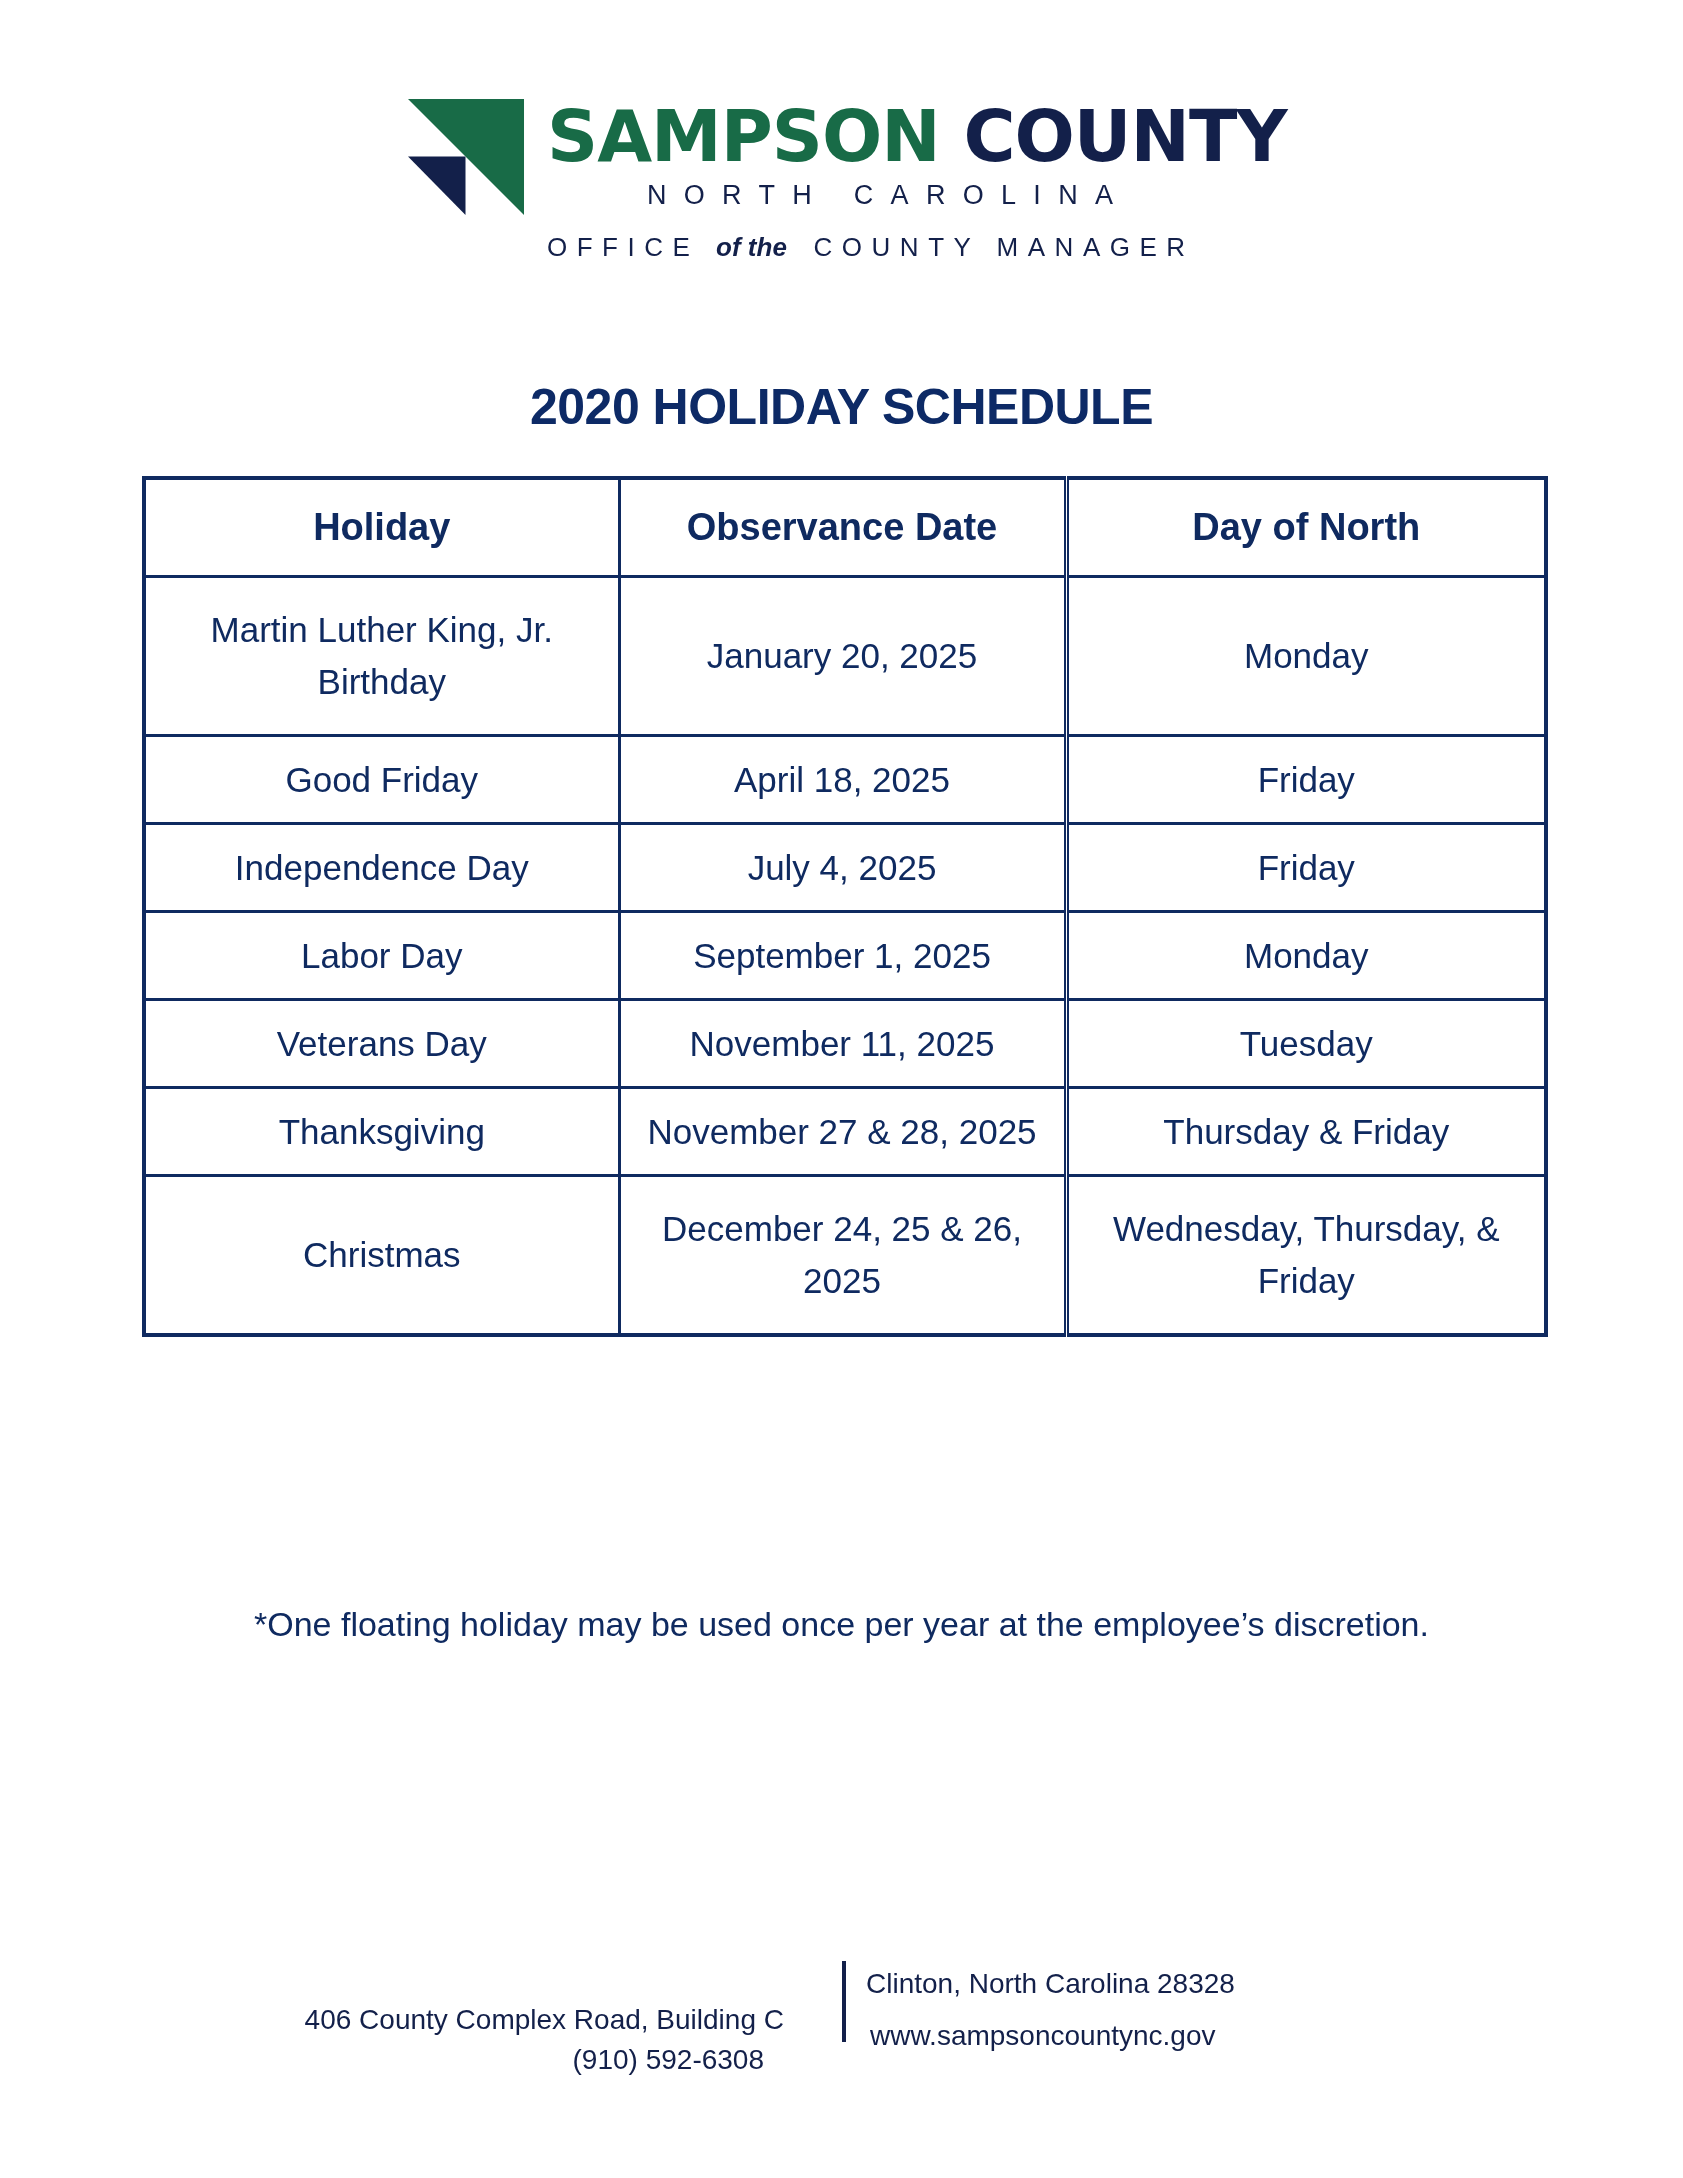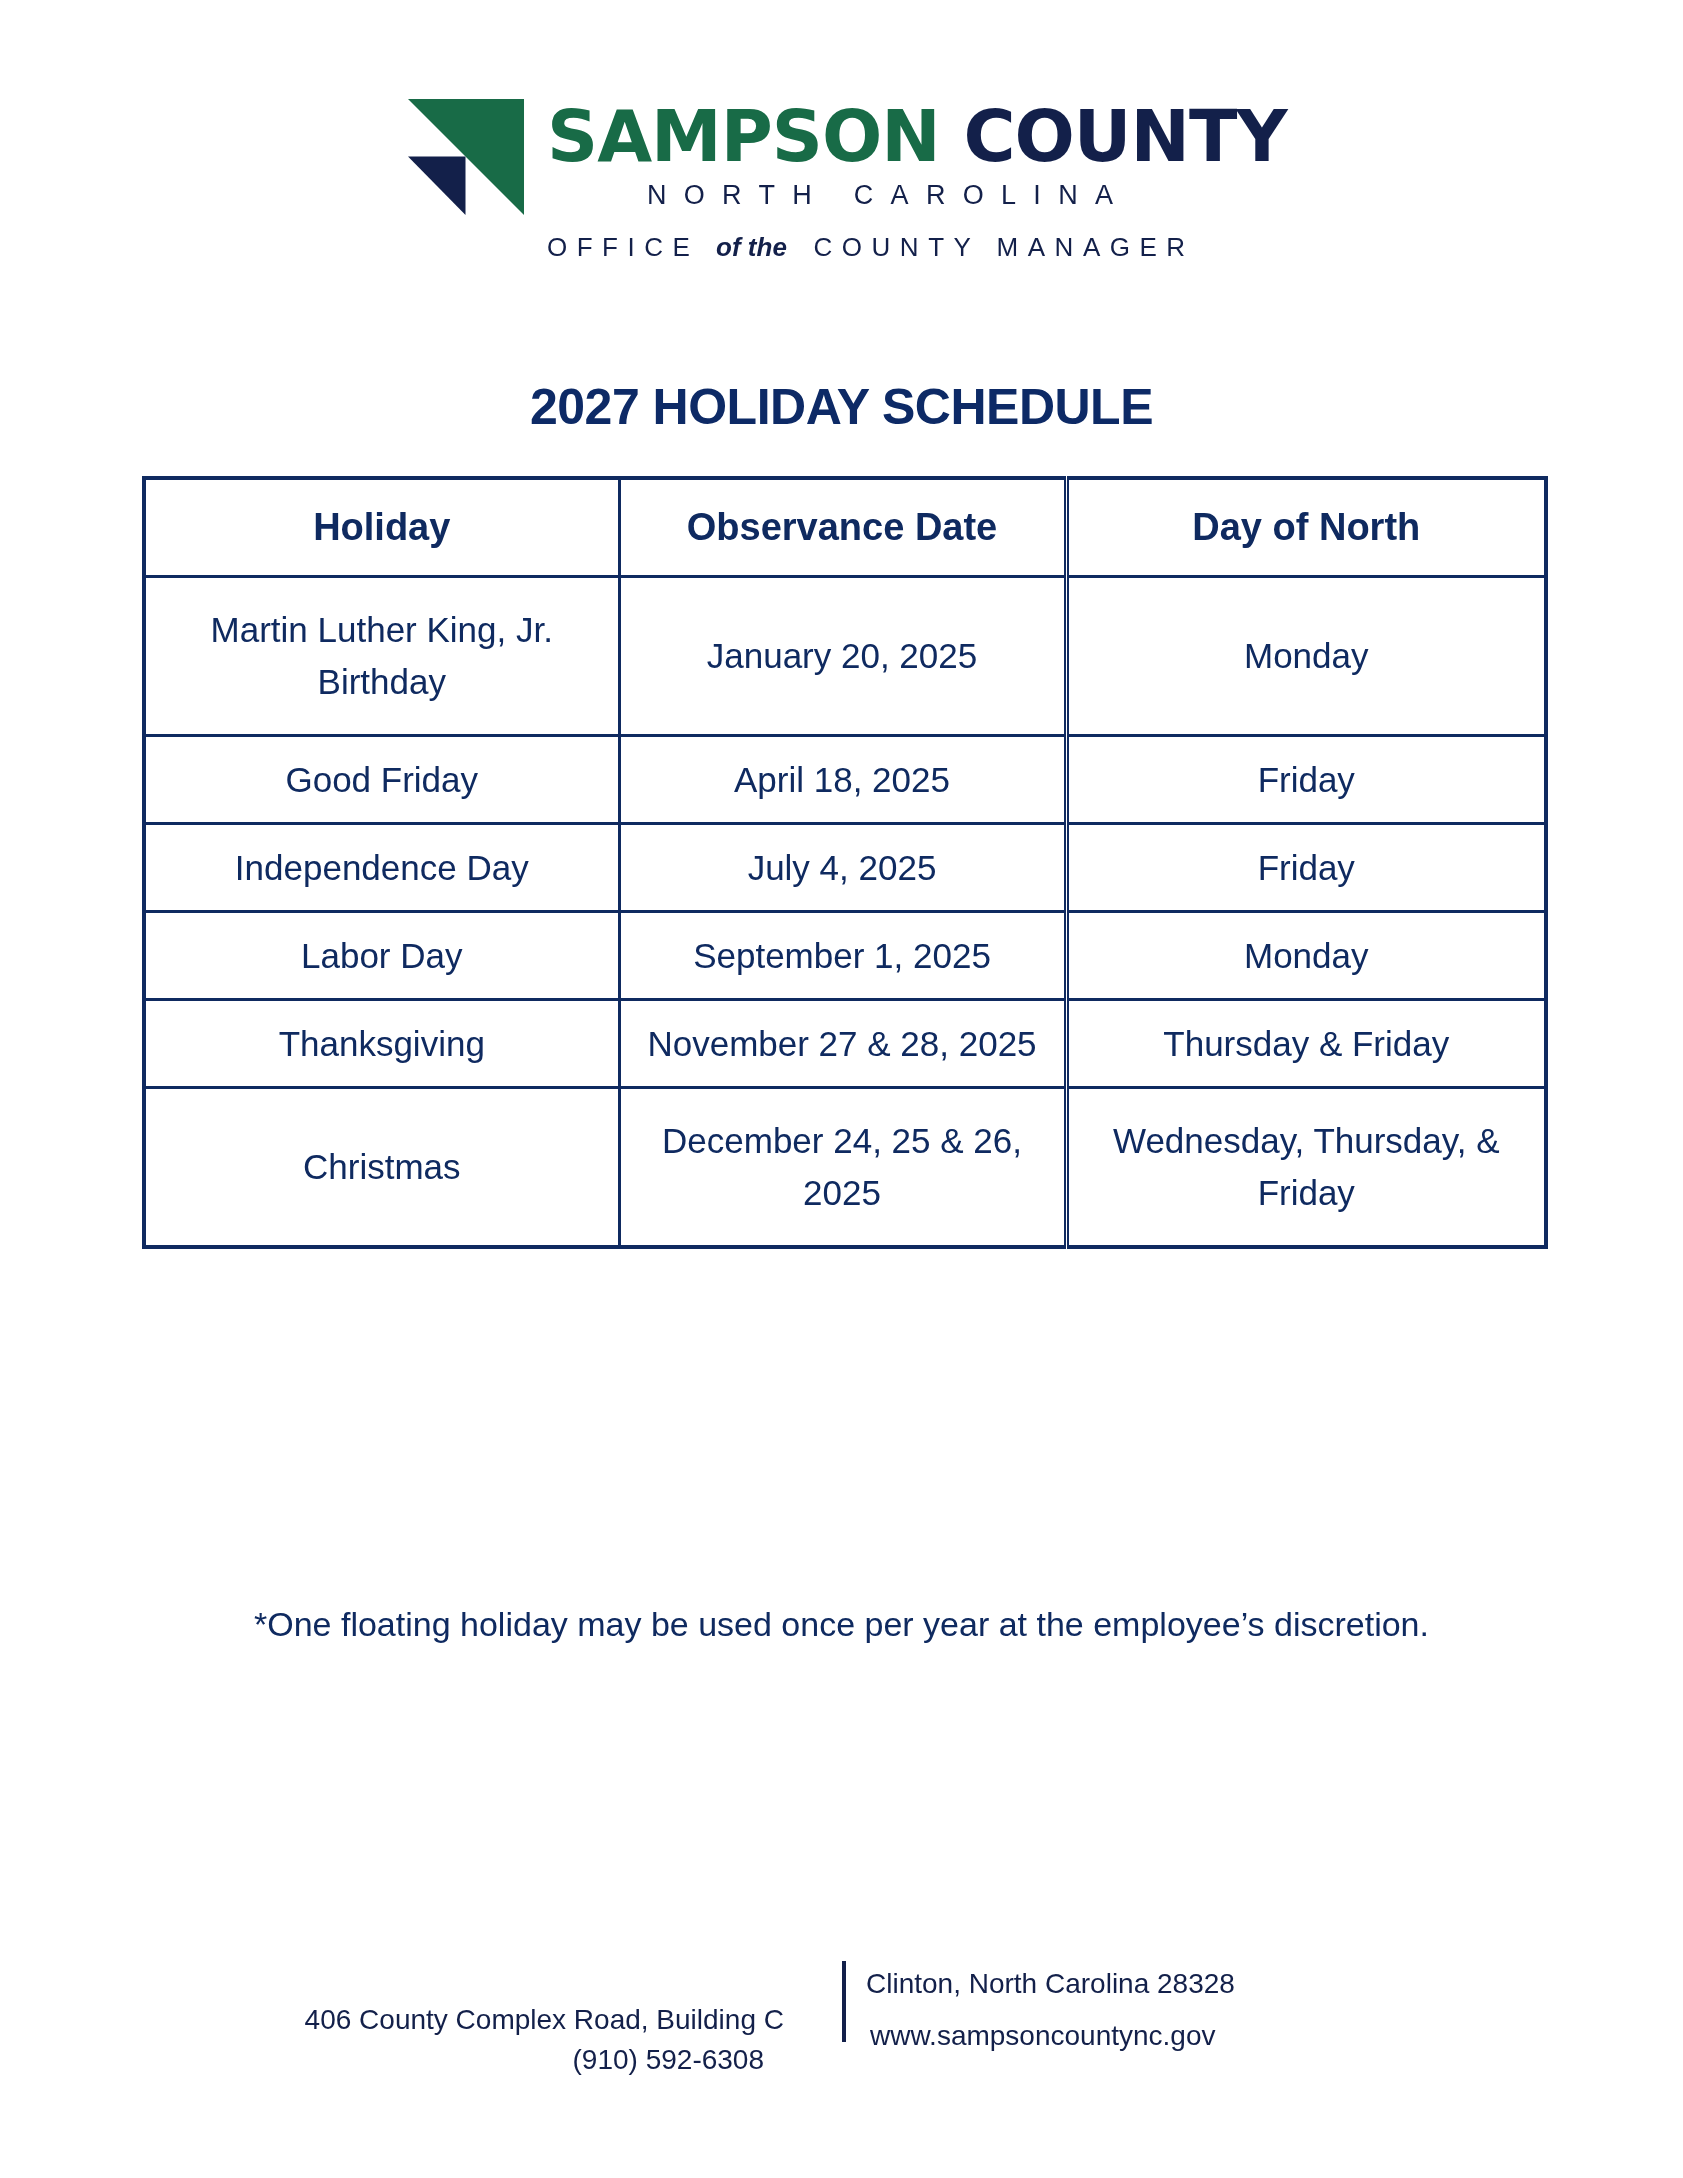--- a/index.html
+++ b/index.html
@@ -85,21 +85,21 @@
   <span class="brand-green">SAMPSON</span>
   <span class="brand-navy">COUNTY</span>
 </div>
 <div class="brand-sub">NORTH CAROLINA</div>
 <div class="brand-office">
   <span>OFFICE</span>
   <span class="italic">of the</span>
   <span>COUNTY MANAGER</span>
 </div>
 
-<h1 class="doc-title" style="margin:0;">2027 HOLIDAY SCHEDULE</h1>
+<h1 class="doc-title" style="margin:0;">2020 HOLIDAY SCHEDULE</h1>
 
 <table class="schedule">
   <colgroup>
       <col class="c1">
       <col class="c2">
       <col class="c3">
     </colgroup>
   <thead>
     <tr>
       <th class="c1">Holiday</th>
@@ -122,20 +122,25 @@
       <td class="c1">Independence Day</td>
       <td class="c2">July 4, 2025</td>
       <td class="c3">Friday</td>
     </tr>
     <tr>
       <td class="c1">Labor Day</td>
       <td class="c2">September 1, 2025</td>
       <td class="c3">Monday</td>
     </tr>
     <tr>
+      <td class="c1">Veterans Day</td>
+      <td class="c2">November 11, 2025</td>
+      <td class="c3">Tuesday</td>
+    </tr>
+    <tr>
       <td class="c1">Thanksgiving</td>
       <td class="c2">November 27 &amp; 28, 2025</td>
       <td class="c3">Thursday &amp; Friday</td>
     </tr>
     <tr class="tall">
       <td class="c1">Christmas</td>
       <td class="c2" style="padding:0 30px;">December 24, 25 &amp; 26, 2025</td>
       <td class="c3" style="padding:0 20px;">Wednesday, Thursday, &amp; Friday</td>
     </tr>
   </tbody>

